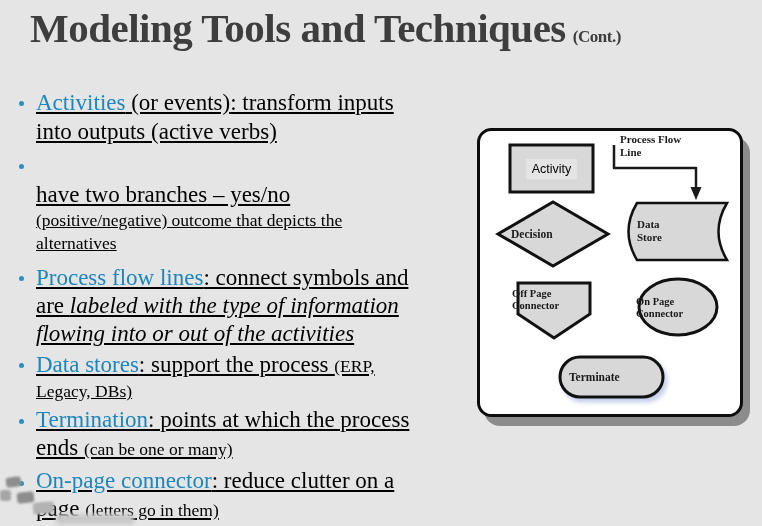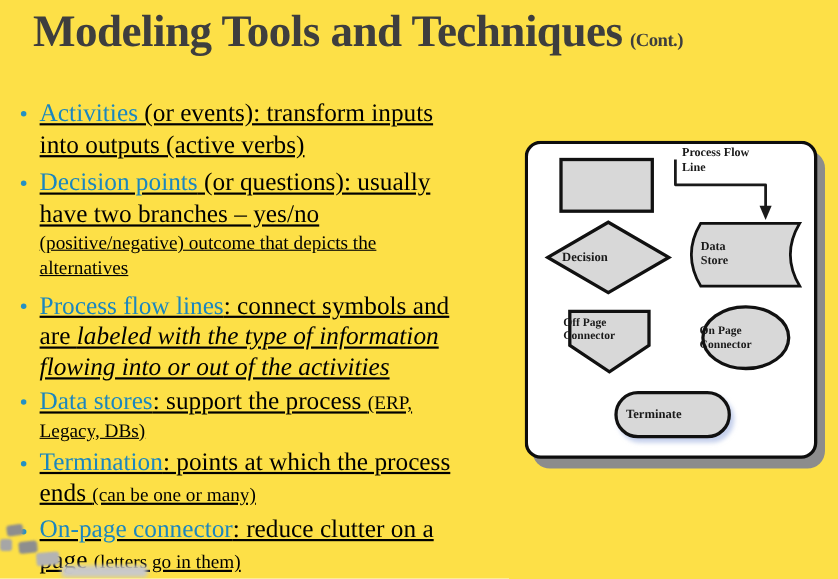--- a/index.html
+++ b/index.html
@@ -1,17 +1,17 @@
 <!DOCTYPE html>
 <html><head>
 <meta charset="utf-8">
 <style>
   * { margin:0; padding:0; box-sizing:border-box; }
   body { background:#ffffff; font-family:"Liberation Serif", serif; }
-  .slide { position:relative; width:762px; height:526px; background:#fde047; overflow:hidden; }
+  .slide { position:relative; width:762px; height:526px; background:#e5e5e5; overflow:hidden; }
 
   .page-title { position:absolute; left:30px; top:4px; font-size:41px; font-weight:bold;
                 color:#3e3e3e; white-space:nowrap; letter-spacing:-0.5px; }
   .page-title .cont { font-size:17px; font-weight:bold; margin-left:7px; }
 
   .subtitle { position:absolute; left:7px; top:57px; font-size:23px; color:#000; white-space:nowrap; }
 
   .line { position:absolute; left:36px; font-size:23px; color:#000; white-space:nowrap; line-height:1.15;text-decoration:underline; }
   .kw { color:#1b86bf; }
   .sm { font-size:17.5px; }
@@ -48,21 +48,20 @@
 <div class="slide">
 
   <h1 class="page-title"><span>Modeling Tools and Techniques</span><span class="cont">(Cont.)</span></h1>
 
 
   <span class="dot" style="top:101px"></span>
   <div class="line" style="top:90px"><span class="kw">Activities</span><span> (or events): transform inputs</span></div>
   <div class="line" style="top:119px"><span>into outputs (active verbs)</span></div>
 
   <span class="dot" style="top:164px"></span>
-  <div class="line" style="top:153px"><span class="kw">Decision points</span><span> (or questions): usually</span></div>
   <div class="line" style="top:182px"><span>have two branches – yes/no</span></div>
   <div class="line sm" style="top:233px"><span>alternatives</span></div>
   <div class="line sm" style="top:210px"><span>(positive/negative) outcome that depicts the</span></div>
 
   <span class="dot" style="top:276px"></span>
   <div class="line" style="top:265px"><span class="kw">Process flow lines</span><span>: connect symbols and</span></div>
   <div class="line" style="top:293px"><span>are </span><span class="it">labeled with the type of information</span></div>
   <div class="line it" style="top:321px"><span>flowing into or out of the activities</span></div>
 
   <span class="dot" style="top:363px"></span>
@@ -83,20 +82,23 @@
       <rect x="1.5" y="1.5" width="263" height="286" rx="13" fill="#ffffff" stroke="#0d0d0d" stroke-width="3"></rect>
       <rect x="33" y="17" width="83" height="47" fill="#d8d8d8" stroke="#111111" stroke-width="3"></rect>
       <path d="M137,17 L137,40 L219,40 L219,61" fill="none" stroke="#1a1a1a" stroke-width="2.5" stroke-linejoin="round"></path>
       <polygon points="213.5,59 224.5,59 219,72" fill="#1a1a1a"></polygon>
       <path d="M250,75 Q233,103.5 250,132 L160,132 Q143,103.5 160,75 Z" fill="#d8d8d8" stroke="#111111" stroke-width="2.5"></path>
       <polygon points="21,106 76,74 131,106 76,138" fill="#d8d8d8" stroke="#111111" stroke-width="3"></polygon>
       <polygon points="41,155 113,155 113,186 77,210 41,186" fill="#d8d8d8" stroke="#111111" stroke-width="3"></polygon>
       <ellipse cx="201" cy="179" rx="39" ry="28" fill="#d8d8d8" stroke="#111111" stroke-width="3"></ellipse>
       <rect x="83" y="229" width="103" height="40" rx="20" fill="#d8d8d8" stroke="#111111" stroke-width="3" style="filter:drop-shadow(3px 4px 2px rgba(150,170,220,0.55))"></rect>
     </svg>
+    <div class="dlabel activity-label">
+        <span>Activity</span>
+      </div>
     <div class="dlabel pfl-label">
         <div>Process Flow</div>
         <div>Line</div>
       </div>
     <div class="dlabel ds-label">
         <div>Data</div>
         <div>Store</div>
       </div>
     <div class="dlabel decision-label">Decision</div>
     <div class="dlabel offpage-label">

